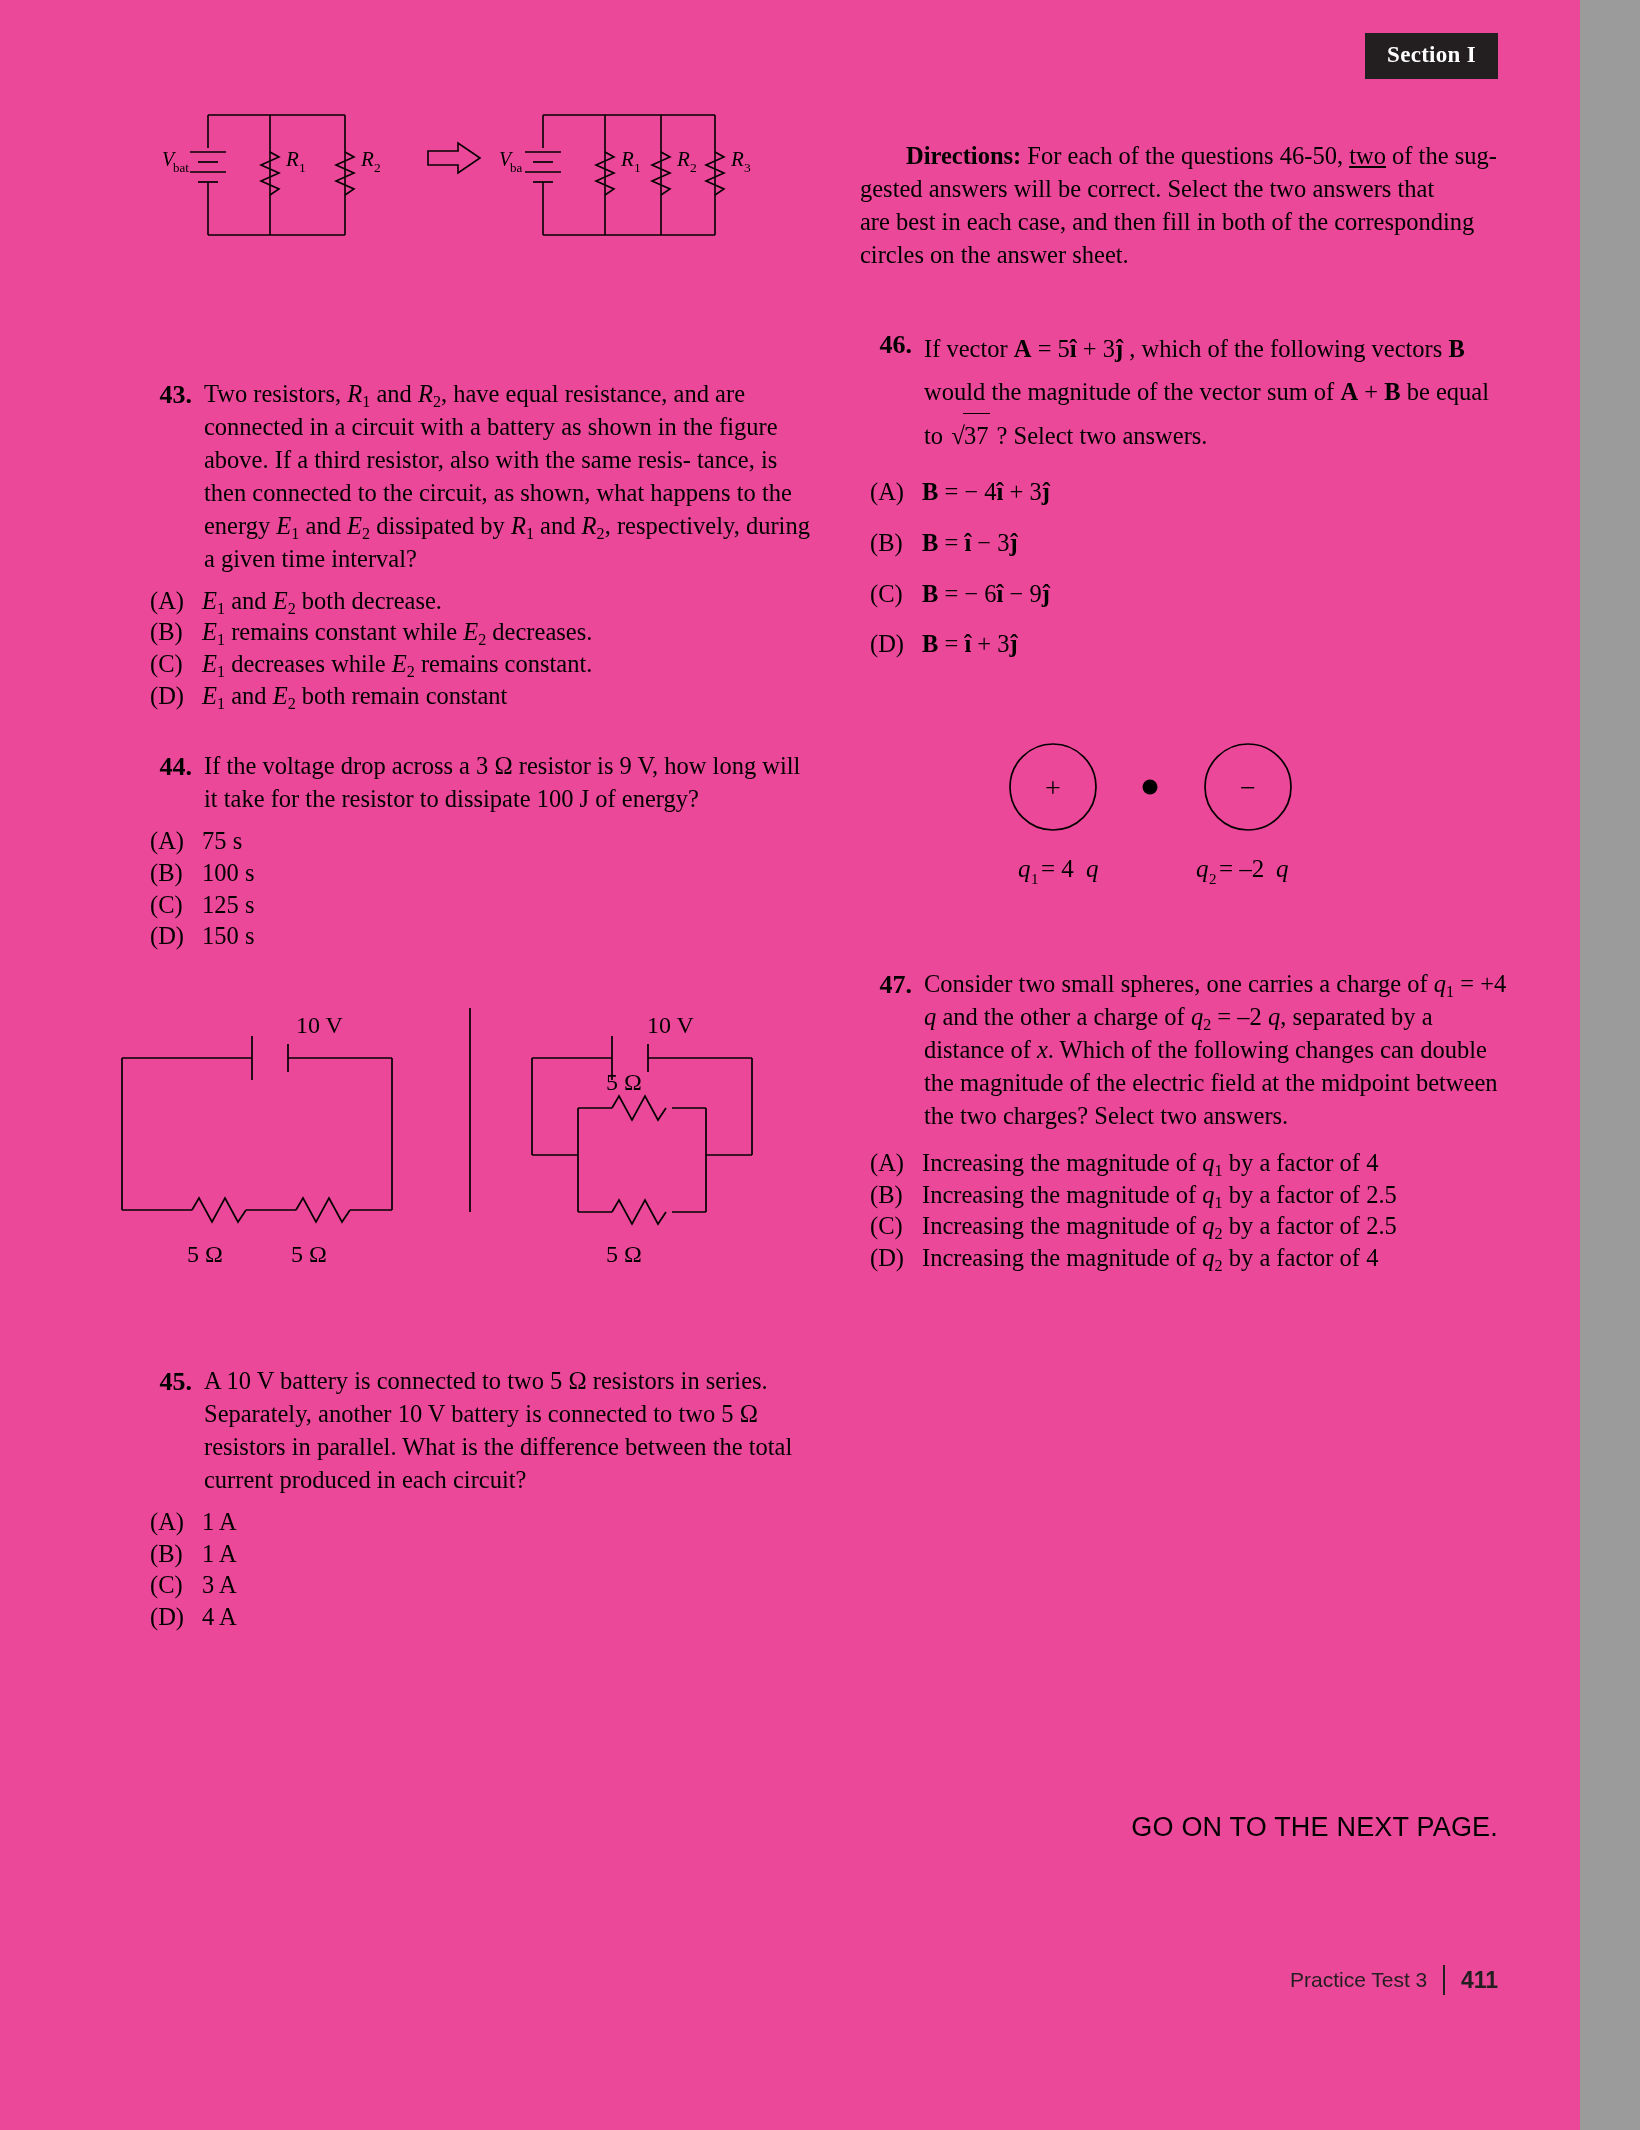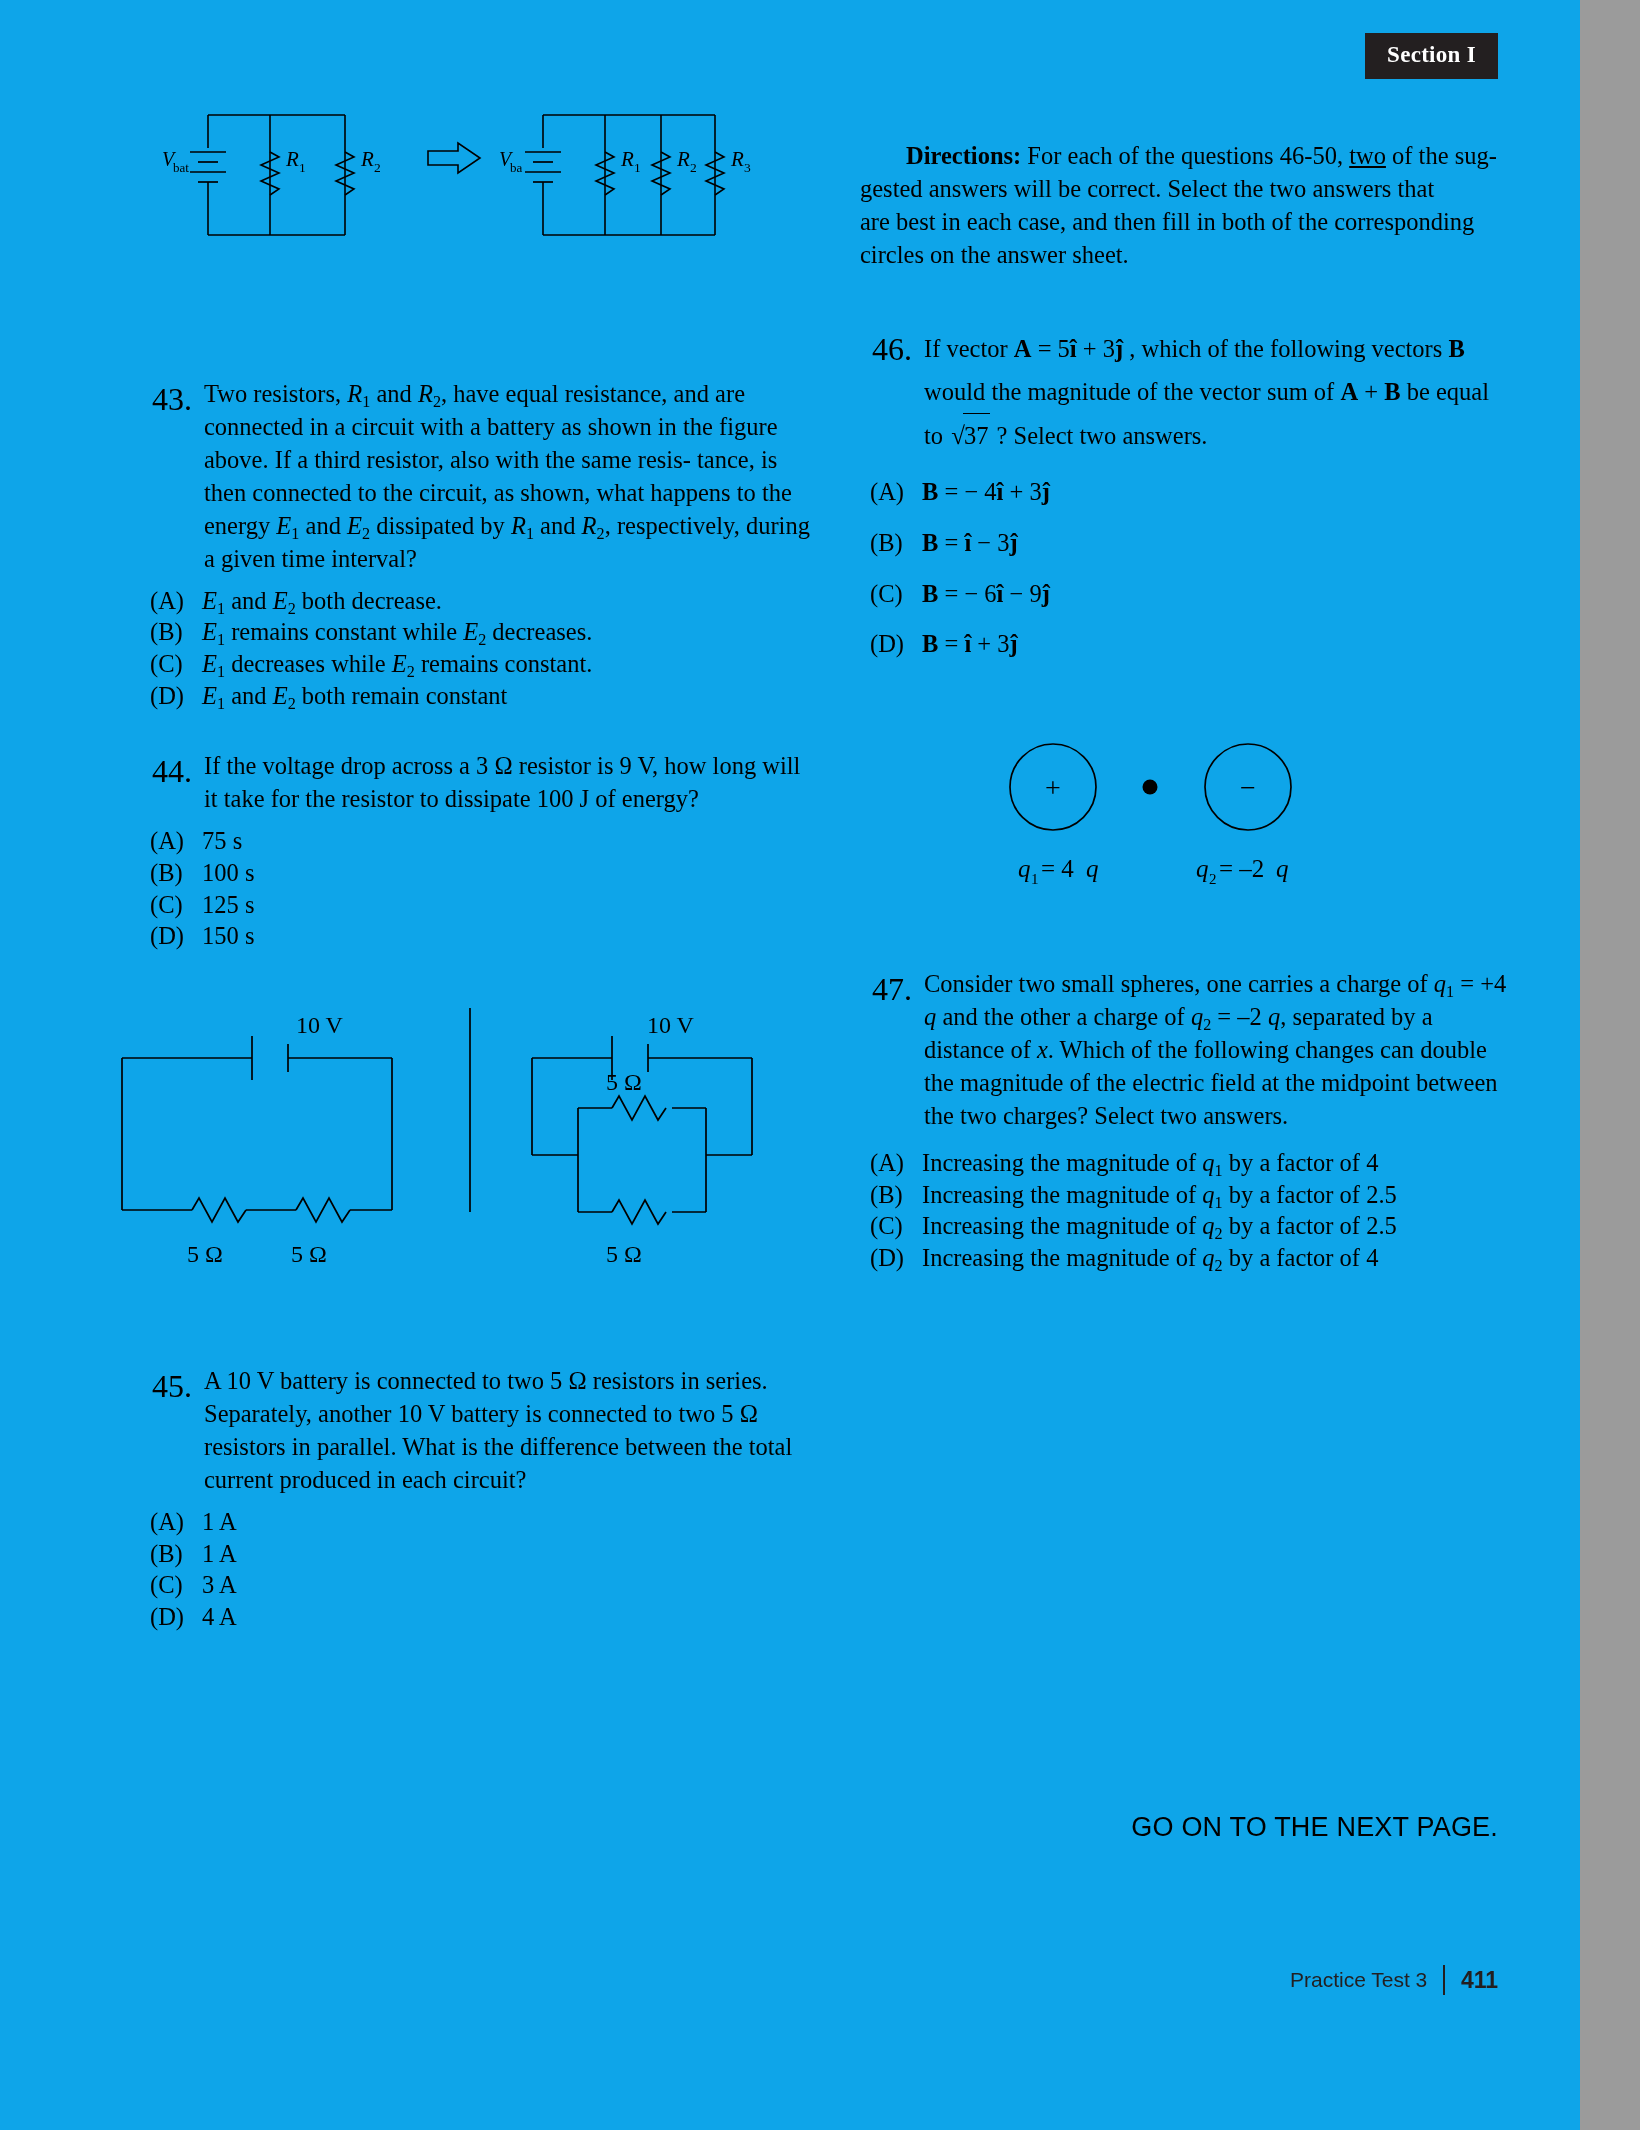--- a/index.html
+++ b/index.html
@@ -7,41 +7,41 @@
     width:1640px; height:2130px;
     background:#ffffff;
     font-family:"Liberation Serif", serif;
     color:#000;
     position:relative;
     overflow:hidden;
   }
   .page {
     position:absolute; left:0; top:0;
     width:1580px; height:2130px;
-    background:#0ea5e9;
+    background:#ec4899;
   }
   .right-gutter {
     position:absolute; right:0; top:0;
     width:60px; height:2130px;
     background:#9b9b9b;
   }
   .section-badge {
     position:absolute; right:82px; top:33px;
     background:#231f20; color:#fff;
     font-family:"Liberation Serif", serif;
     font-weight:bold; font-size:23px;
     padding:9px 22px 11px 22px;
     letter-spacing:.3px;
     white-space:nowrap;
   }
 
   
   .qblock { position:absolute; }
   .qnum-row { display:flex; align-items:flex-start; }
-  .qnum { width:52px; flex:0 0 52px; font-size:32px; line-height:1.345; text-align:right; padding-right:12px; }
+  .qnum { width:52px; flex:0 0 52px; font-size:26px; line-height:1.345; text-align:right; padding-right:12px;font-weight:bold; }
   .qtext { font-size:24.5px; line-height:1.345; text-align:left; }
   .choices { margin-top:9px; }
   .choice { display:flex; align-items:flex-start; font-size:24.5px; line-height:1.345; }
   .clet { width:52px; flex:0 0 52px; padding-left:10px; }
   .ctext { flex:1; }
   .tight .choice { line-height:1.30; }
 
   
   .mi { font-style:italic; }
   .bvec { font-weight:bold; }

